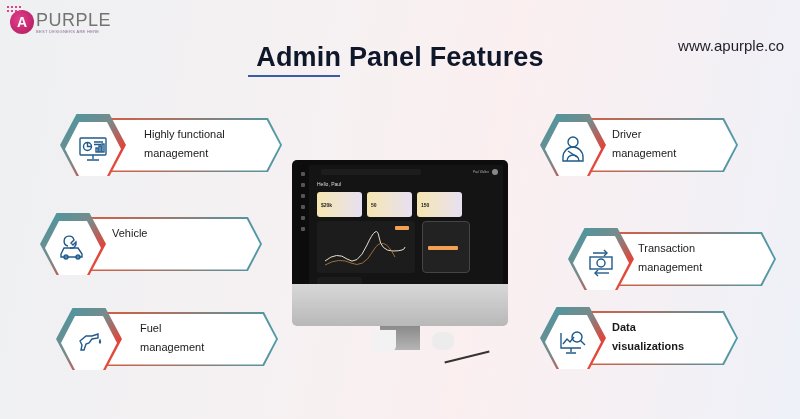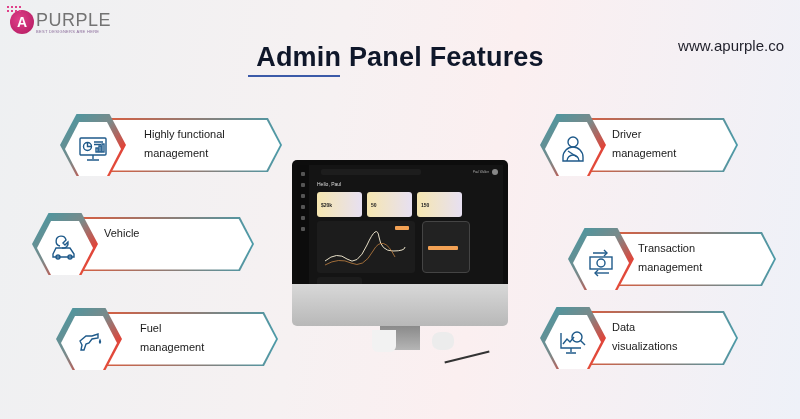--- a/index.html
+++ b/index.html
@@ -122,21 +122,21 @@
         <rect x="22" y="13" width="2" height="6"></rect>
         <rect x="25" y="11" width="2" height="8"></rect>
     </svg>
   </div>
   <div class="label">
       <div>Highly functional</div>
       <div>management</div>
     </div>
 </div>
 
-<div class="feature" style="left:32px; top:217px; width:222px;">
+<div class="feature" style="left:40px; top:217px; width:222px;">
   <div class="bar-border"></div>
     <div class="bar-inner"></div>
   <div class="hex"></div>
   <div class="hex-inner">
     <svg viewBox="0 0 32 32" fill="none" stroke="#1f5a8a" stroke-width="1.4">
       <path d="M4 22 l3-6 h14 l4 6 v3 H4z"></path>
       <circle cx="9" cy="25" r="2"></circle>
         <circle cx="21" cy="25" r="2"></circle>
       <path d="M11 14 a5 5 0 1 1 6 -6 l-3 3 2 2 3 -3 a5 5 0 0 1 -6 6"></path>
     </svg>
@@ -193,21 +193,21 @@
       <line x1="10" y1="26" x2="24" y2="26"></line>
         <path d="M13 23 l-3 3 3 3"></path>
     </svg>
   </div>
   <div class="label" style="left:70px;">
       <div>Transaction</div>
       <div>management</div>
     </div>
 </div>
 
-<div class="feature" style="left:540px; top:311px; width:198px;">
+<div class="feature" style="left:540px; top:311px; width:198px;font-weight:bold;">
   <div class="bar-border"></div>
     <div class="bar-inner"></div>
   <div class="hex"></div>
   <div class="hex-inner">
     <svg viewBox="0 0 32 32" fill="none" stroke="#1f5a8a" stroke-width="1.4">
       <path d="M4 7 v15 h20"></path>
       <line x1="14" y1="22" x2="14" y2="26"></line>
         <line x1="9" y1="27" x2="19" y2="27"></line>
       <path d="M6 18 l4 -5 3 3 4 -5"></path>
       <circle cx="20" cy="11" r="5"></circle>

